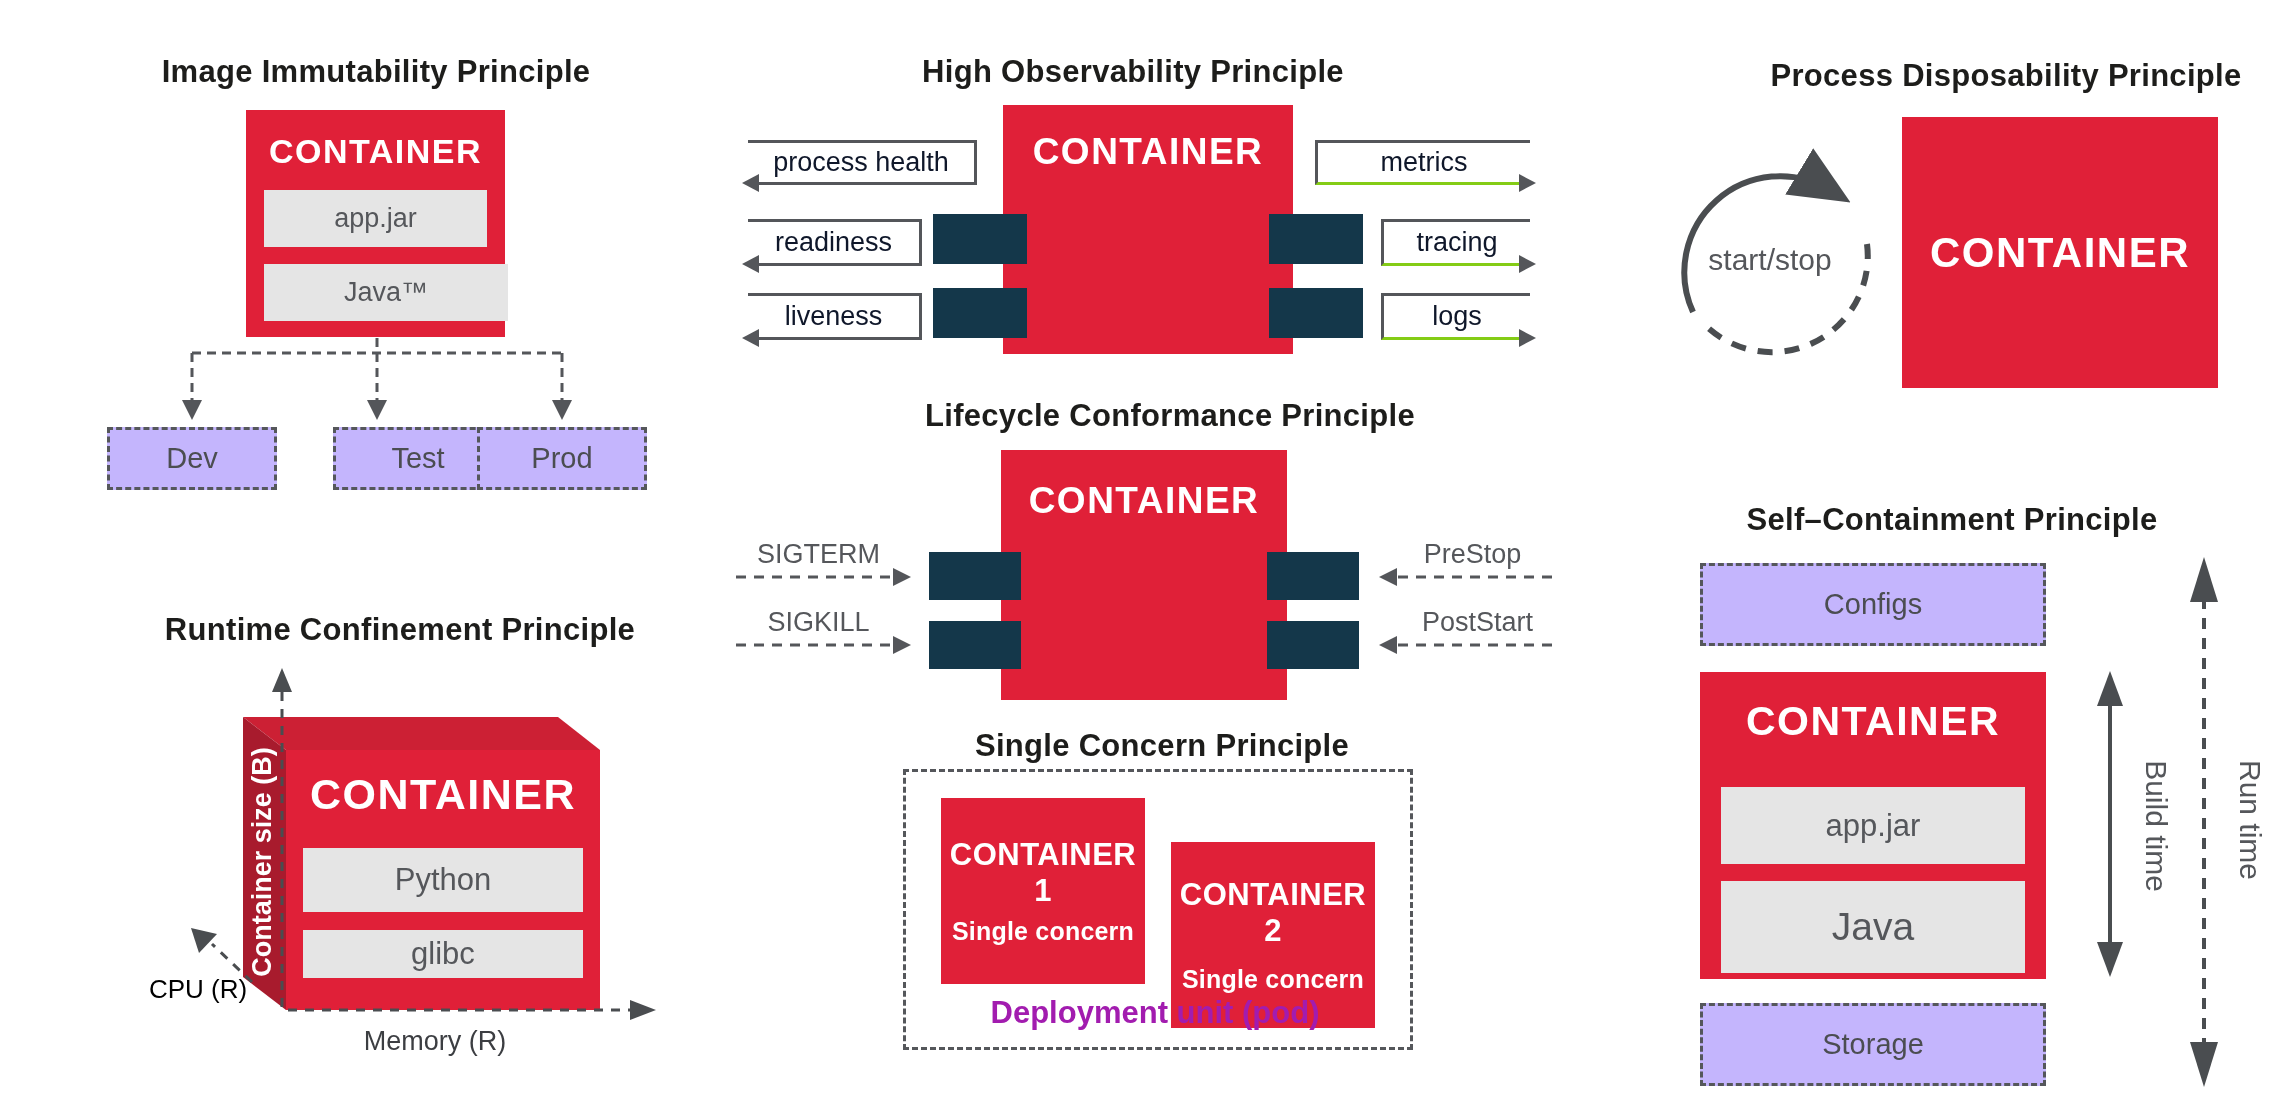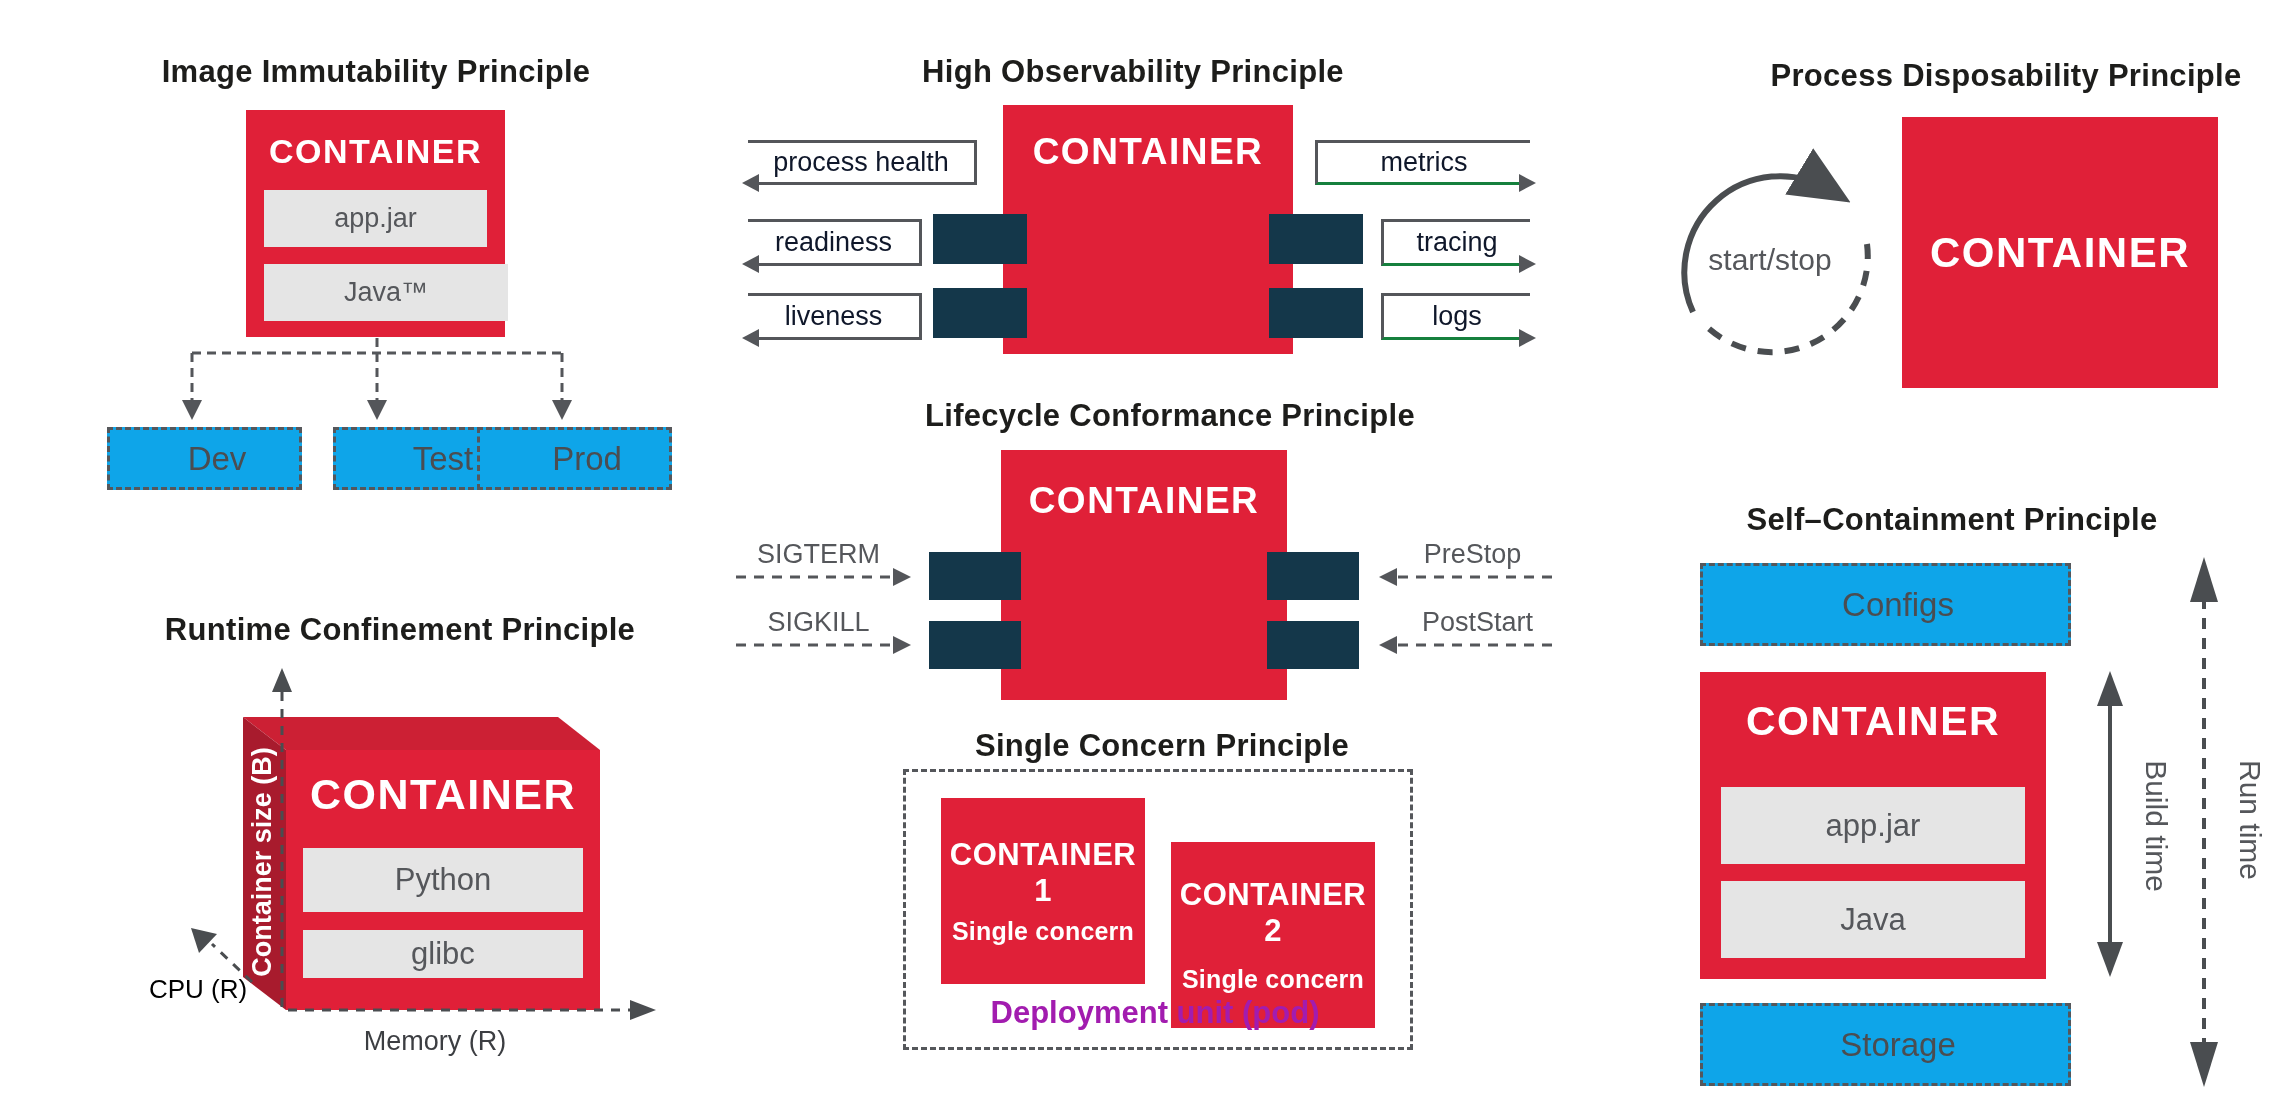--- a/index.html
+++ b/index.html
@@ -14,34 +14,34 @@
   }
   .red-box{position:absolute;background:#e02038;}
   .container-label{
     color:#ffffff;font-weight:bold;letter-spacing:1.5px;text-align:center;width:100%;
   }
   .layer{
     position:absolute;background:#e5e5e5;color:#55575b;
     display:flex;align-items:center;justify-content:center;
   }
   .dashed-box{
-    position:absolute;background:#0ea5e9;border:3px dashed #55575b;
-    display:flex;align-items:center;justify-content:center;color:#4b4d51;font-size:33px;padding-left:25px;
+    position:absolute;background:#c4b5fd;border:3px dashed #55575b;
+    display:flex;align-items:center;justify-content:center;color:#4b4d51;font-size:29px;
   }
   .tag{
     position:absolute;color:#0f172a;font-size:27px;
     display:flex;align-items:center;justify-content:center;
   }
   .tag-left{border-top:3px solid #54565a;border-right:3px solid #54565a;border-bottom:3px solid #54565a;}
   .tag-left::after{
     content:"";position:absolute;left:-6px;bottom:-10px;width:0;height:0;
     border-top:9px solid transparent;border-bottom:9px solid transparent;
     border-right:17px solid #54565a;
   }
-  .tag-right{border-top:3px solid #54565a;border-left:3px solid #54565a;border-bottom:3px solid #15803d;}
+  .tag-right{border-top:3px solid #54565a;border-left:3px solid #54565a;border-bottom:3px solid #84cc16;}
   .tag-right::after{
     content:"";position:absolute;right:-6px;bottom:-10px;width:0;height:0;
     border-top:9px solid transparent;border-bottom:9px solid transparent;
     border-left:17px solid #54565a;
   }
   .port{position:absolute;background:#14374a;}
   .gray-label{position:absolute;color:#55575b;text-align:center;}
   .rot-cw{transform:rotate(90deg);transform-origin:50% 50%;}
   .rot-ccw{transform:rotate(-90deg);transform-origin:50% 50%;}
   svg{position:absolute;left:0;top:0;pointer-events:none;}
@@ -208,21 +208,21 @@
 
   <div class="gray-label" style="left:903px;top:995px;width:504px;font-size:31px;font-weight:bold;color:#a21caf;">Deployment unit (pod)</div>
 
   <div class="title" style="left:1652px;top:502px;width:600px;">Self–Containment Principle</div>
 
   <div class="dashed-box" style="left:1700px;top:563px;width:340px;height:77px;">Configs</div>
 
   <div class="red-box" style="left:1700px;top:672px;width:346px;height:307px;">
     <div class="container-label" style="margin-top:26px;font-size:41px;">CONTAINER</div>
     <div class="layer" style="left:21px;top:115px;width:304px;height:77px;font-size:31px;">app.jar</div>
-    <div class="layer" style="left:21px;top:209px;width:304px;height:77px;font-size:31px;">Java</div>
+    <div class="layer" style="left:21px;top:209px;width:304px;height:92px;font-size:39px;">Java</div>
   </div>
 
   <div class="dashed-box" style="left:1700px;top:1003px;width:340px;height:77px;">Storage</div>
 
   <div class="gray-label rot-cw" style="left:2041px;top:809px;width:230px;height:34px;font-size:30px;">Build time</div>
   <div class="gray-label rot-cw" style="left:2151px;top:804px;width:200px;height:32px;font-size:30px;">Run time</div>
 
 </div>
 
 </body></html>

